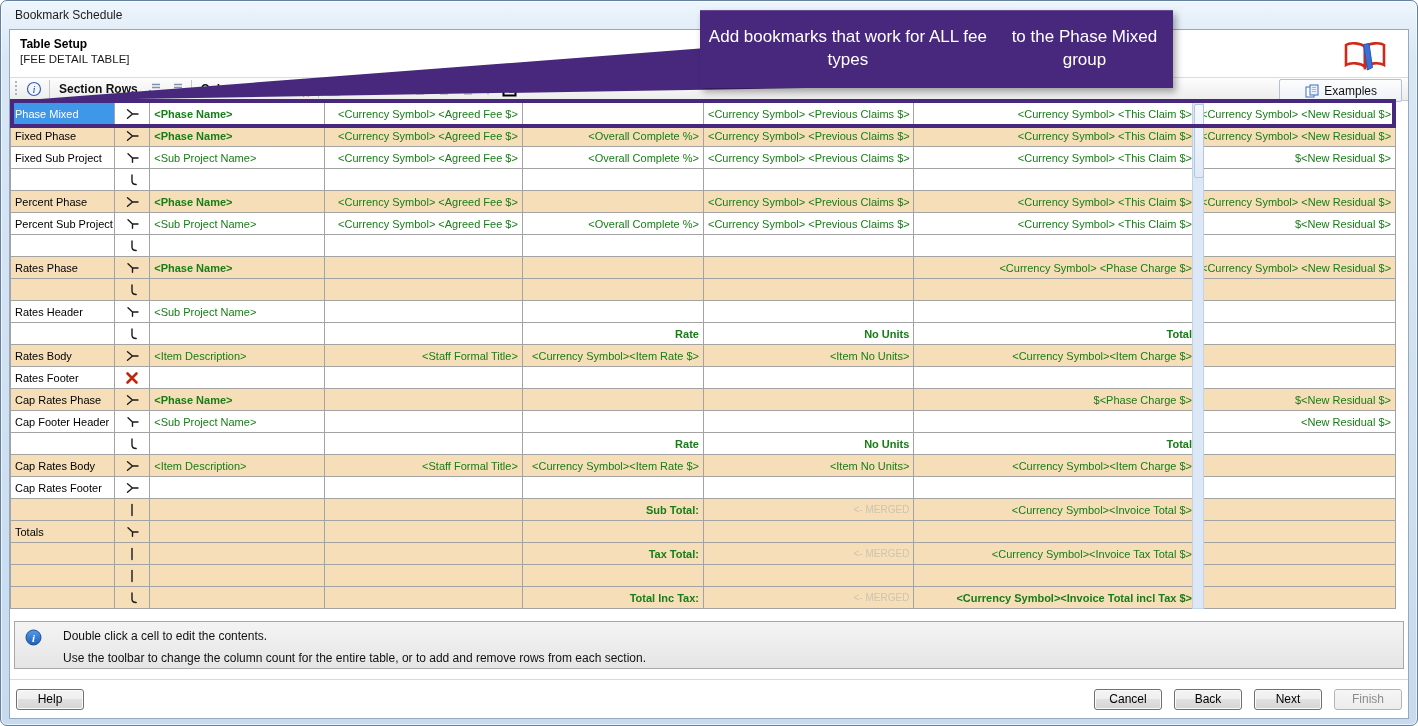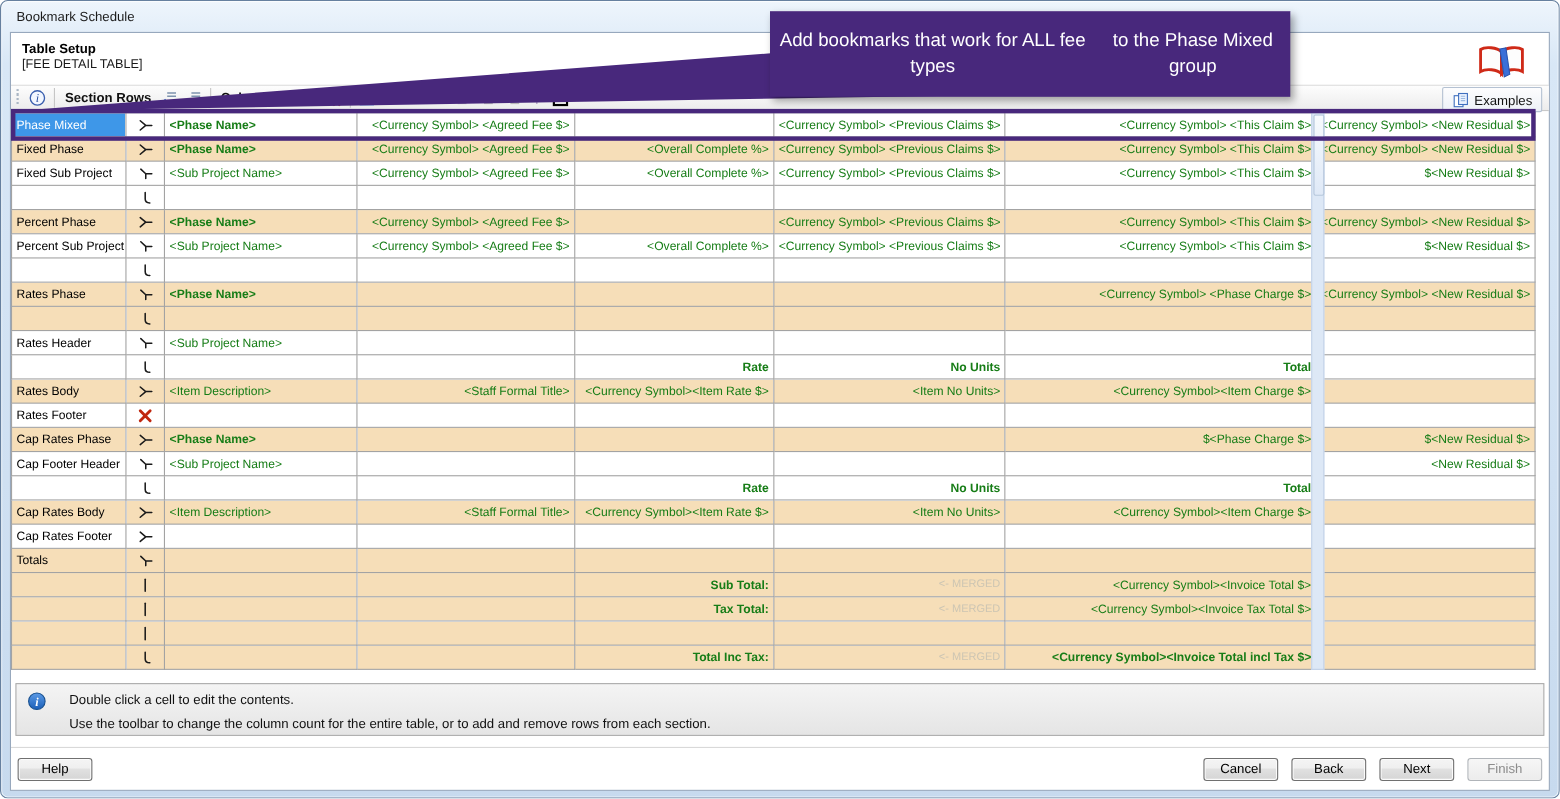--- a/index.html
+++ b/index.html
@@ -30,21 +30,21 @@
   .grip{width:5px; height:16px; margin-right:4px;
     background:repeating-linear-gradient(180deg,#aab6c4 0 2px,transparent 2px 4px); background-size:2px 100%; background-repeat:no-repeat; background-position:1px 0;}
   .tbtn{display:flex; align-items:center; justify-content:center; min-width:20px; height:20px; margin:0 1px; border-radius:2px; cursor:default;}
   .tlabel{font-size:12px; font-weight:bold; color:#111; margin:0 5px;}
   .tcount{font-size:12px; color:#111; margin:0 3px;}
   .tsep{width:1px; height:18px; background:#c6c6c6; margin:0 4px;}
   .tB{font-family:"Liberation Serif",serif; font-weight:bold; font-size:14px; color:#b8b8b8;}
   .tI{font-family:"Liberation Serif",serif; font-style:italic; font-size:14px; color:#3a3a3a;}
   .tGear{font-size:14px; color:#bbbbbb; line-height:1;}
   .examples{position:absolute; right:6px; top:1px; height:21px; display:flex; align-items:center; gap:4px;
-    padding:0 8px; border:1px solid #b4c1d2; border-radius:2px; font-size:12px; color:#111;
+    padding:0 24px; border:1px solid #b4c1d2; border-radius:2px; font-size:12px; color:#111;
     background:linear-gradient(180deg,#fdfdfe,#edf1f7);}
 
   
   .tailsvg{position:absolute; left:0; top:0; width:1418px; height:726px; pointer-events:none; z-index:29;}
   .callout{position:absolute; left:700px; top:10px; width:473px; height:78px; z-index:30;
     background:var(--purple); box-shadow:3px 4px 7px rgba(0,0,0,.35), inset 0 1px 0 rgba(255,255,255,.18);
     color:#fff; display:flex; flex-direction:row; align-items:center; justify-content:center;
     font-size:17px; line-height:1.35; text-align:center;}
 
   
@@ -410,41 +410,41 @@
                   <path d="M14 8H8.5 M8.5 8L3.5 3.8 M8.5 8L3.5 12.2" fill="none" stroke="#1a1a1a" stroke-width="1.4" stroke-linecap="round"></path>
                 </svg></td>
               <td class="c c0"></td>
               <td class="c c1"></td>
               <td class="c c2"></td>
               <td class="c c3"></td>
               <td class="c c4"></td>
               <td class="c c5"></td>
             </tr>
             <tr class="tan">
-              <td class="lab">Totals</td>
-              <td class="ic"><svg width="16" height="16">
-                  <path d="M14 8H8.5 M8.5 8L4 3.8 M8.5 8v4.2" fill="none" stroke="#1a1a1a" stroke-width="1.4" stroke-linecap="round"></path>
-                </svg></td>
-              <td class="c c0"></td>
-              <td class="c c1"></td>
-              <td class="c c2"></td>
-              <td class="c c3"></td>
-              <td class="c c4"></td>
-              <td class="c c5"></td>
-            </tr>
-            <tr class="tan">
               <td class="lab"></td>
               <td class="ic"><svg width="16" height="16">
                   <path d="M8 2.5v11" fill="none" stroke="#1a1a1a" stroke-width="1.4" stroke-linecap="round"></path>
                 </svg></td>
               <td class="c c0"></td>
               <td class="c c1"></td>
               <td class="c c2 b">Sub Total:</td>
               <td class="c c3 g">&lt;- MERGED</td>
               <td class="c c4">&lt;Currency Symbol&gt;&lt;Invoice Total $&gt;</td>
+              <td class="c c5"></td>
+            </tr>
+            <tr class="tan">
+              <td class="lab">Totals</td>
+              <td class="ic"><svg width="16" height="16">
+                  <path d="M14 8H8.5 M8.5 8L4 3.8 M8.5 8v4.2" fill="none" stroke="#1a1a1a" stroke-width="1.4" stroke-linecap="round"></path>
+                </svg></td>
+              <td class="c c0"></td>
+              <td class="c c1"></td>
+              <td class="c c2"></td>
+              <td class="c c3"></td>
+              <td class="c c4"></td>
               <td class="c c5"></td>
             </tr>
             <tr class="tan">
               <td class="lab"></td>
               <td class="ic"><svg width="16" height="16">
                   <path d="M8 2.5v11" fill="none" stroke="#1a1a1a" stroke-width="1.4" stroke-linecap="round"></path>
                 </svg></td>
               <td class="c c0"></td>
               <td class="c c1"></td>
               <td class="c c2 b">Tax Total:</td>

